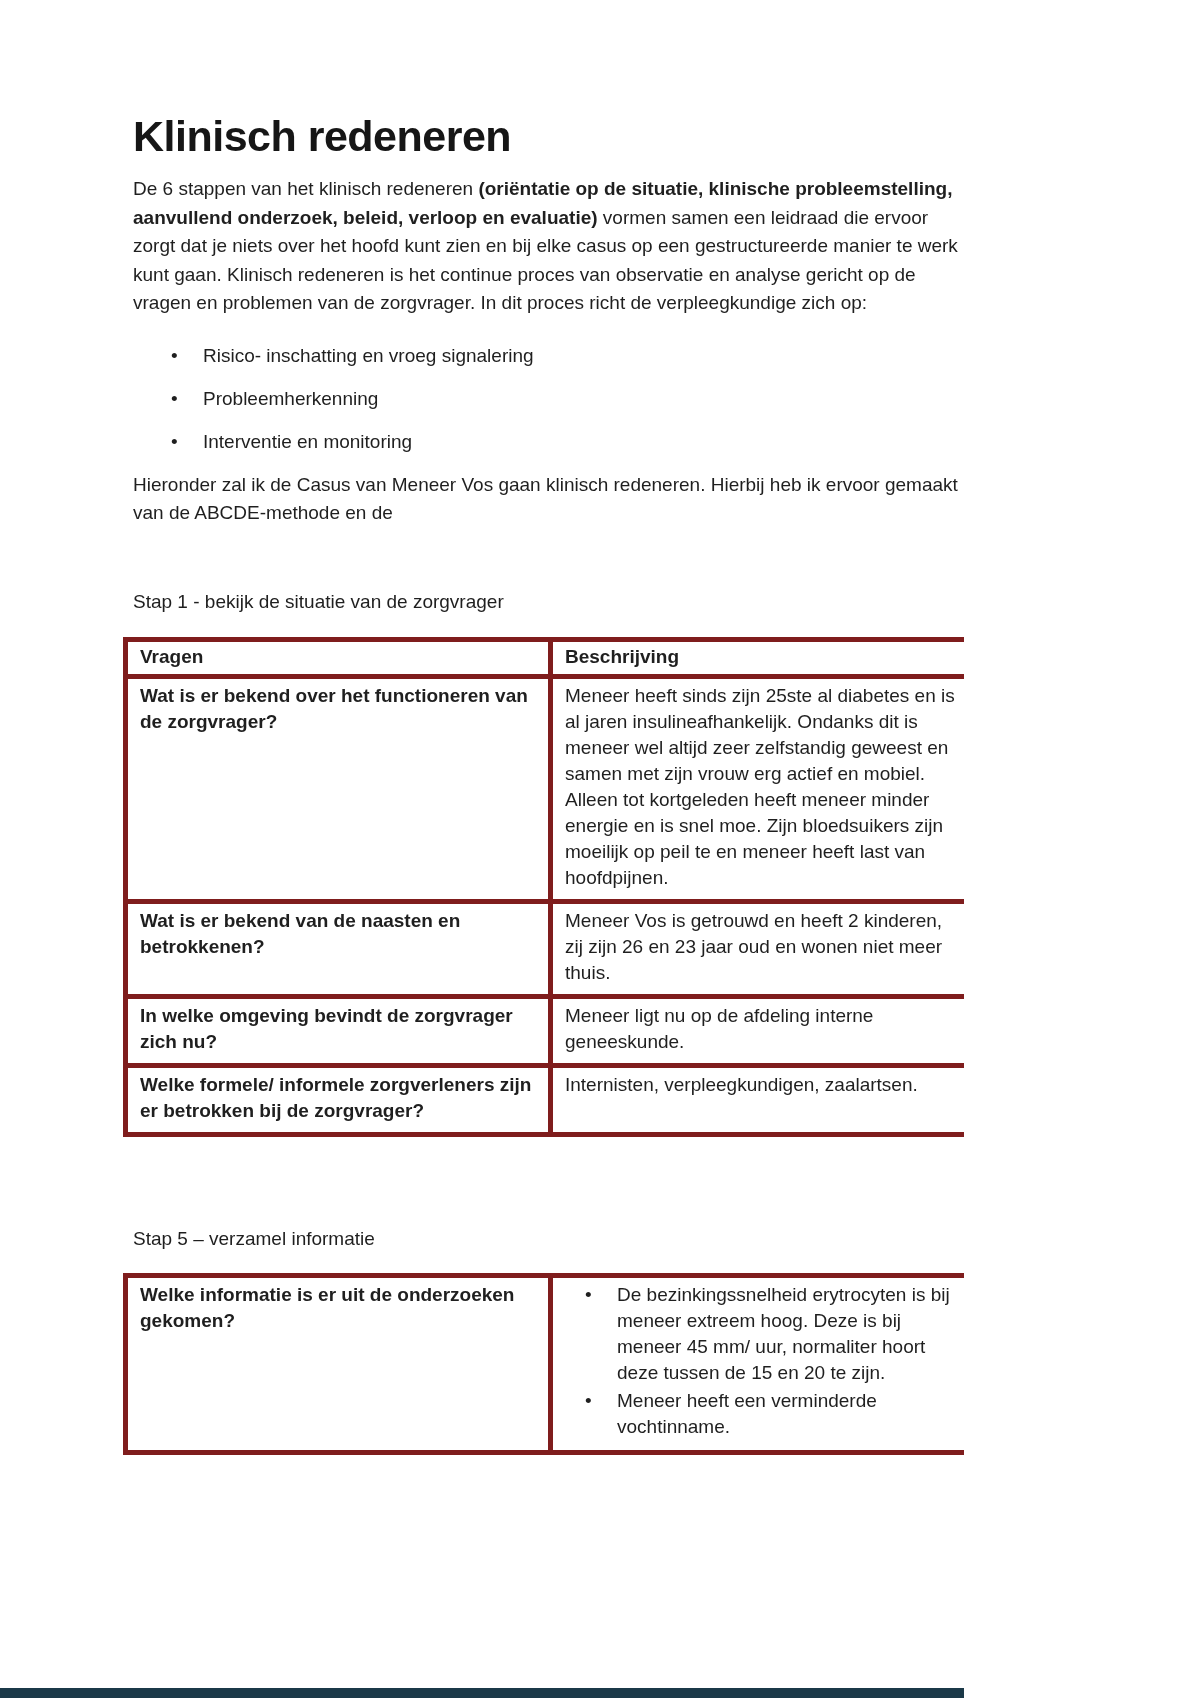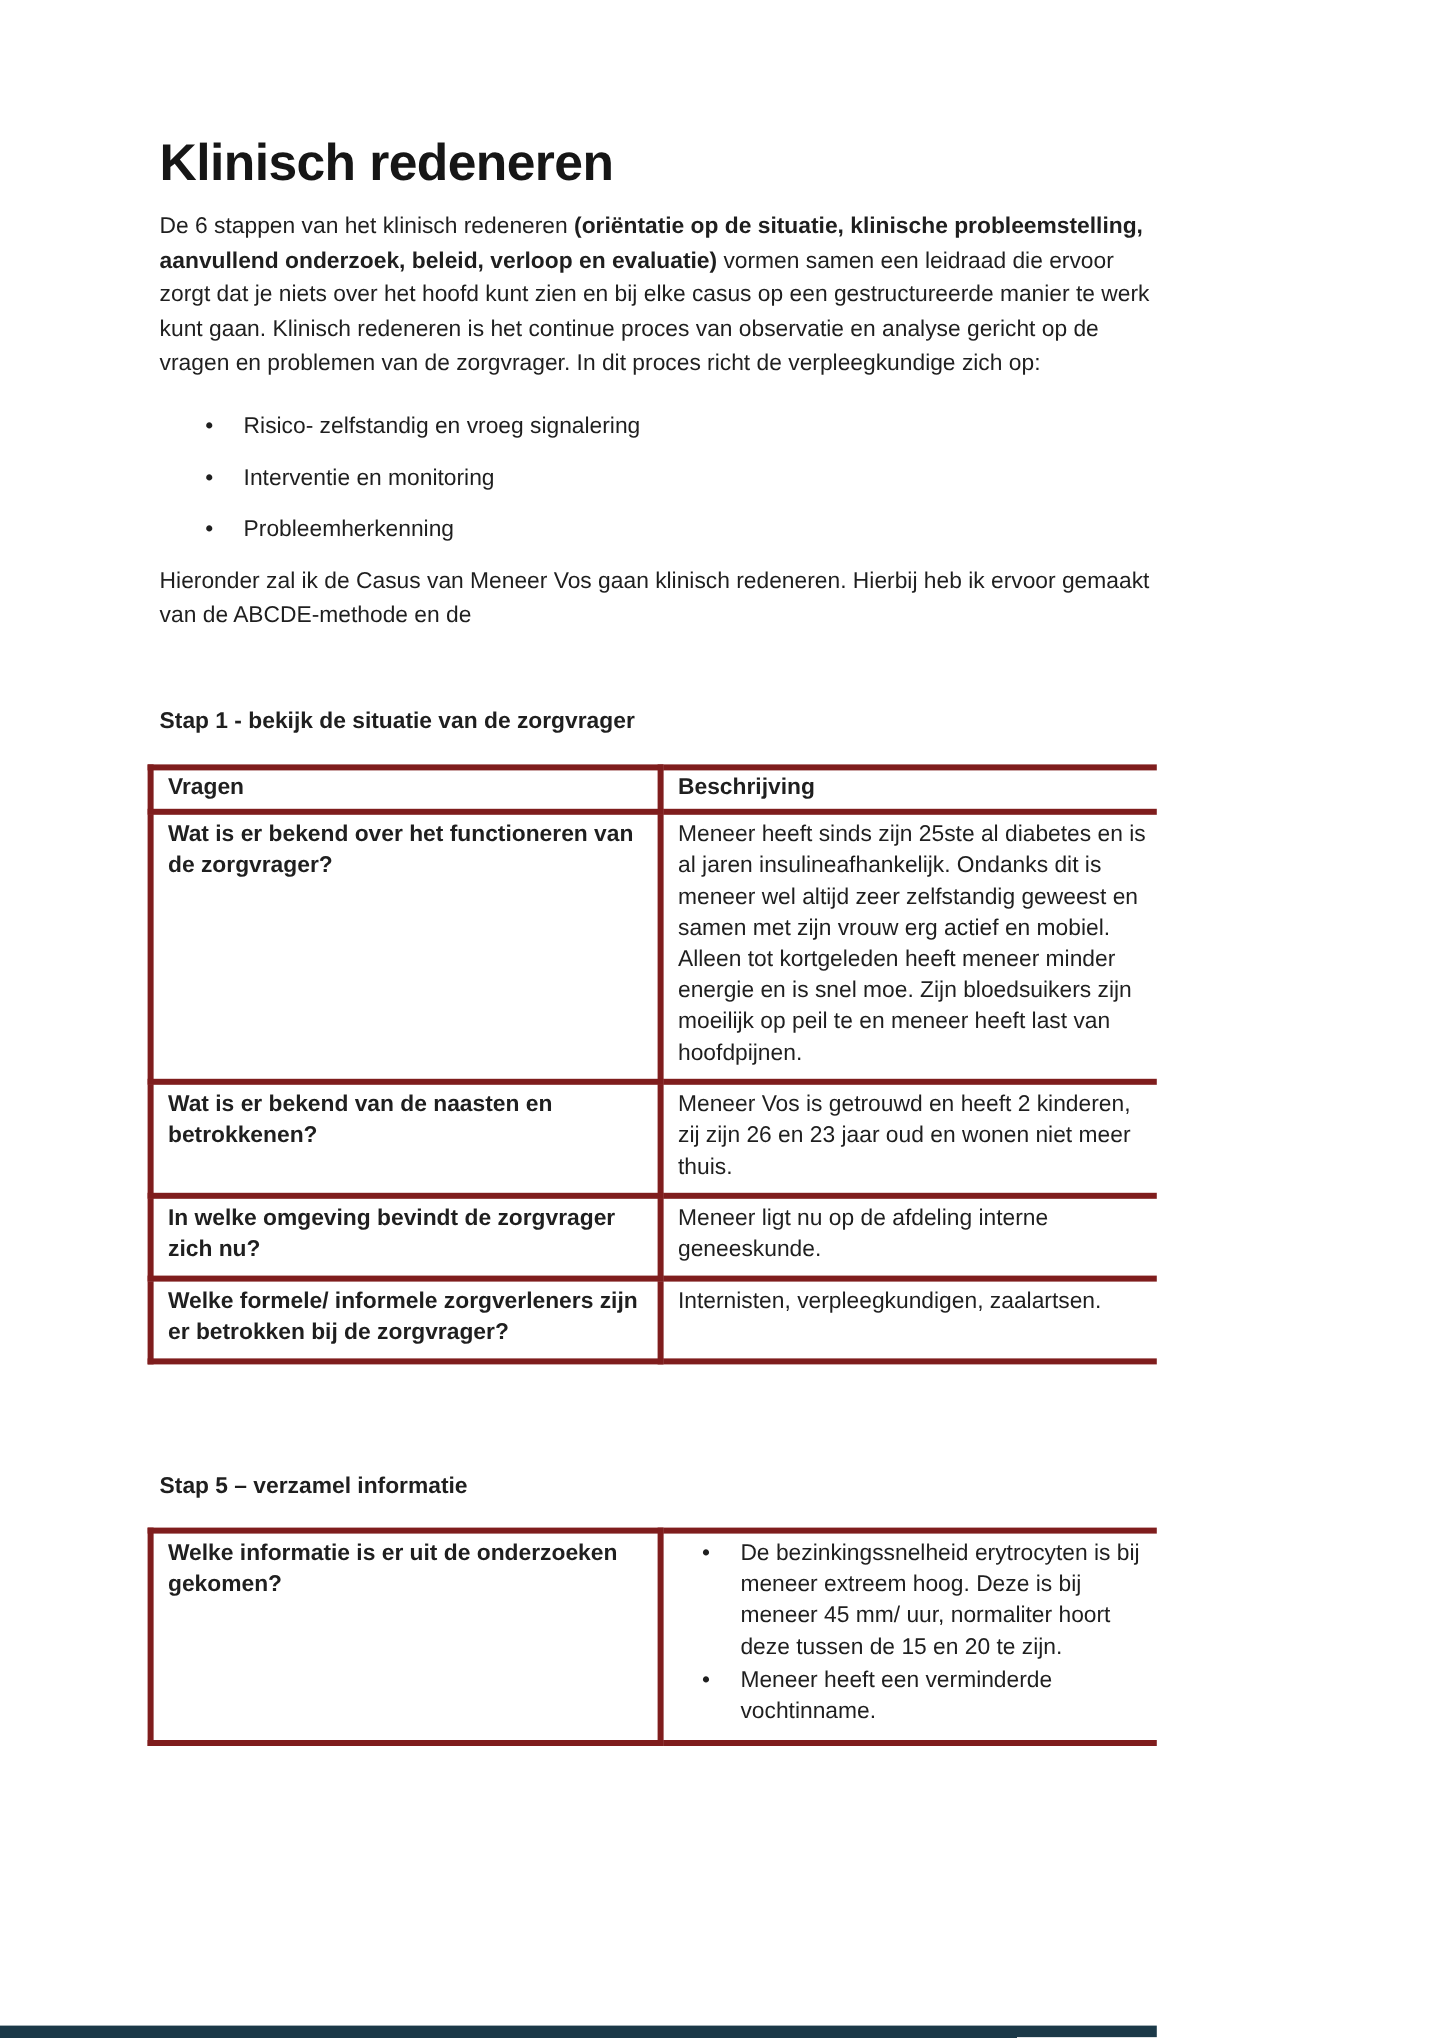--- a/index.html
+++ b/index.html
@@ -63,21 +63,21 @@
   }
   .bullet::before {
     content: "\2022";
     font-size: 19px;
   }
   p.after-bullets {
     margin-top: 8px;
   }
   h3.step-heading {
     font-size: 19px;
-    font-weight: 700;
+    font-weight: 400;
     margin: 62px 0 0 0;
     line-height: 1.3;
   }
   h3.step-heading.step2 {
     margin-top: 90px;
   }
   table.doc-table {
     border-collapse: collapse;
     width: 852px;
     margin: 22px 0 0 -10px;
@@ -130,23 +130,23 @@
 
 <div class="page">
   <div class="content">
 
     <h1 class="doc-title">Klinisch redeneren</h1>
 
 
     <p class="body-text"><span>De 6 stappen van het klinisch redeneren </span><span class="bold-inline">(oriëntatie op de situatie, klinische probleemstelling, aanvullend onderzoek, beleid, verloop en evaluatie)</span><span> vormen samen een leidraad die ervoor zorgt dat je niets over het hoofd kunt zien en bij elke casus op een gestructureerde manier te werk kunt gaan. Klinisch redeneren is het continue proces van observatie en analyse gericht op de vragen en problemen van de zorgvrager. In dit proces richt de verpleegkundige zich op:</span></p>
 
     <ul class="focus-list">
-      <li><span class="bullet"></span><span>Risico- zelfstandig en vroeg signalering</span></li>
+      <li><span class="bullet"></span><span>Risico- inschatting en vroeg signalering</span></li>
+      <li><span class="bullet"></span><span>Probleemherkenning</span></li>
       <li><span class="bullet"></span><span>Interventie en monitoring</span></li>
-      <li><span class="bullet"></span><span>Probleemherkenning</span></li>
     </ul>
 
     <p class="body-text after-bullets">Hieronder zal ik de Casus van Meneer Vos gaan klinisch redeneren. Hierbij heb ik ervoor gemaakt van de ABCDE-methode en de</p>
 
     <h3 class="step-heading">Stap 1 - bekijk de situatie van de zorgvrager</h3>
 
     <table class="doc-table">
       <colgroup>
           <col class="col-q">
           <col class="col-a">

